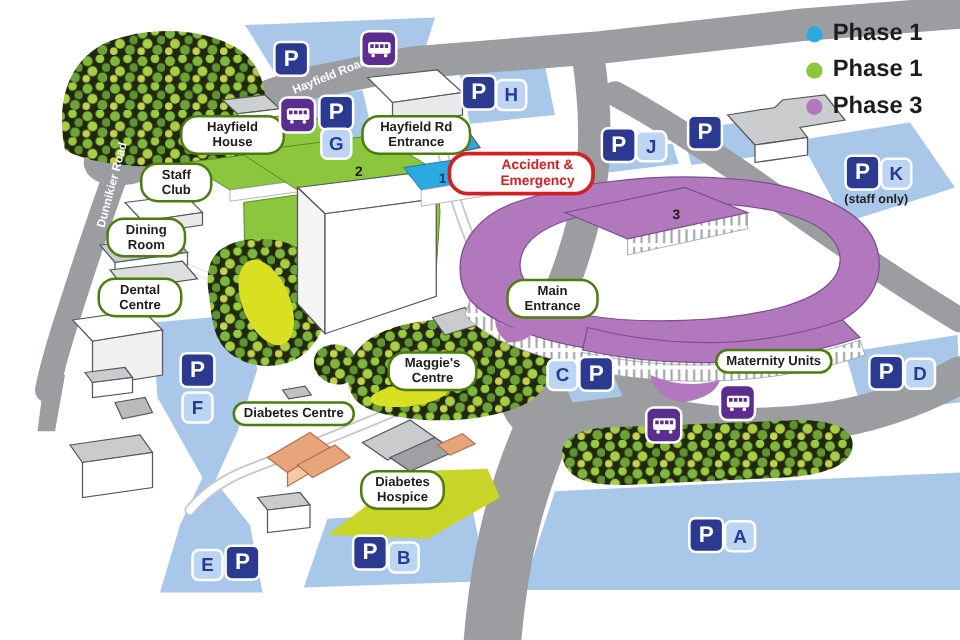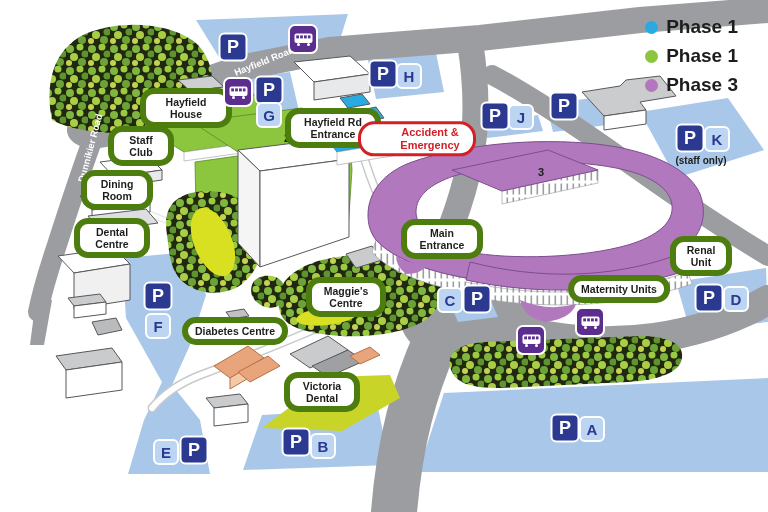--- a/index.html
+++ b/index.html
@@ -1,21 +1,21 @@
 <!DOCTYPE html>
 <html><head>
 <meta charset="utf-8">
 <style>
   html,body{margin:0;padding:0;background:#fff;}
   .stage{position:relative;width:768px;height:512px;background:#fff;overflow:hidden;
          font-family:"Liberation Sans",sans-serif;}
   .stage svg.base{position:absolute;left:0;top:0;z-index:0;}
   
   .pill{position:absolute;transform:translate(-50%,-50%);background:#fff;
-        border:6px solid #4d7c0f;border-radius:14px;padding:2px 7px;
+        border:2px solid #4d7c0f;border-radius:14px;padding:2px 7px;
         font-size:10.5px;font-weight:bold;color:#1d1d1b;text-align:center;
         line-height:1.15;z-index:5;box-sizing:content-box;}
   .pill.red{border:3px solid #d32027;color:#d32027;border-radius:16px;font-size:11px;padding-left:33px;}
   
   .psign,.lsign{position:absolute;transform:translate(-50%,-50%);
         display:flex;align-items:center;justify-content:center;
         font-weight:bold;z-index:6;border-radius:6px;border:2px solid #fff;}
   .psign{width:25px;height:25px;background:#2b3990;color:#fff;font-size:18px;}
   .lsign{width:22px;height:22px;background:#bcd5f2;color:#2b3990;font-size:15px;}
   .bus{position:absolute;transform:translate(-50%,-50%);width:26px;height:26px;
@@ -195,28 +195,27 @@
   <div class="roadlabel" style="left:90px;top:148px;transform:translate(-50%,-50%) rotate(-75deg);">Dunnikier Road</div>
 
   <div class="bnum" style="left:287px;top:138px;">2</div>
   <div class="bnum" style="left:354px;top:143px;color:#133c74;">1</div>
   <div class="bnum" style="left:541px;top:172px;">3</div>
 
   <div class="pill" style="left:186px;top:108px;width:66px;">Hayfield House</div>
   <div class="pill" style="left:117px;top:190px;width:46px;">Dining Room</div>
   <div class="pill" style="left:141px;top:146px;width:40px;">Staff Club</div>
   <div class="pill" style="left:112px;top:238px;width:50px;">Dental Centre</div>
-  <div class="pill" style="left:333px;top:128px;width:70px;">Hayfield Rd Entrance</div>
+  <div class="pill" style="left:333px;top:108px;width:70px;">Hayfield Rd Entrance</div>
   <div class="pill red" style="left:417px;top:139px;width:72px;">Accident &amp; Emergency</div>
   <div class="pill" style="left:442px;top:239px;width:56px;">Main Entrance</div>
   <div class="pill" style="left:346px;top:297px;width:54px;">Maggie's Centre</div>
   <div class="pill" style="left:235px;top:331px;text-align:center;">Diabetes Centre</div>
-  <div class="pill" style="left:322px;top:392px;width:50px;">Victoria Dental</div>
+  <div class="pill" style="left:322px;top:392px;width:50px;">Diabetes Hospice</div>
   <div class="pill" style="left:619px;top:289px;text-align:right;">Maternity Units</div>
-  <div class="pill" style="left:701px;top:256px;width:36px;">Renal Unit</div>
 
   <div class="psign" style="left:233px;top:47px;">P</div>
 
   <div class="psign" style="left:269px;top:90px;">P</div>
   <div class="lsign" style="left:269px;top:115px;">G</div>
 
   <div class="psign" style="left:383px;top:74px;">P</div>
   <div class="lsign" style="left:409px;top:76px;">H</div>
 
   <div class="psign" style="left:495px;top:116px;">P</div>

